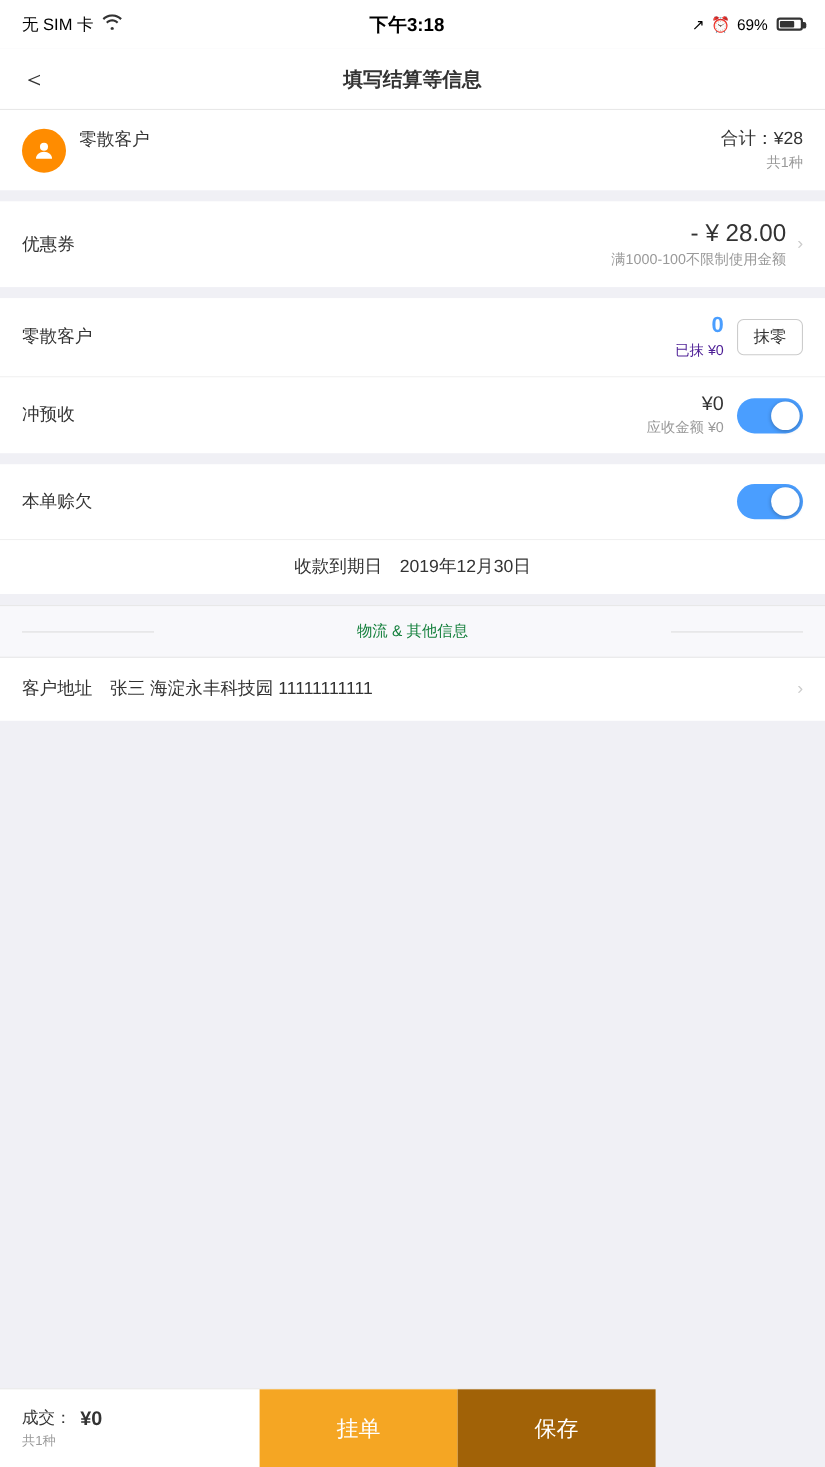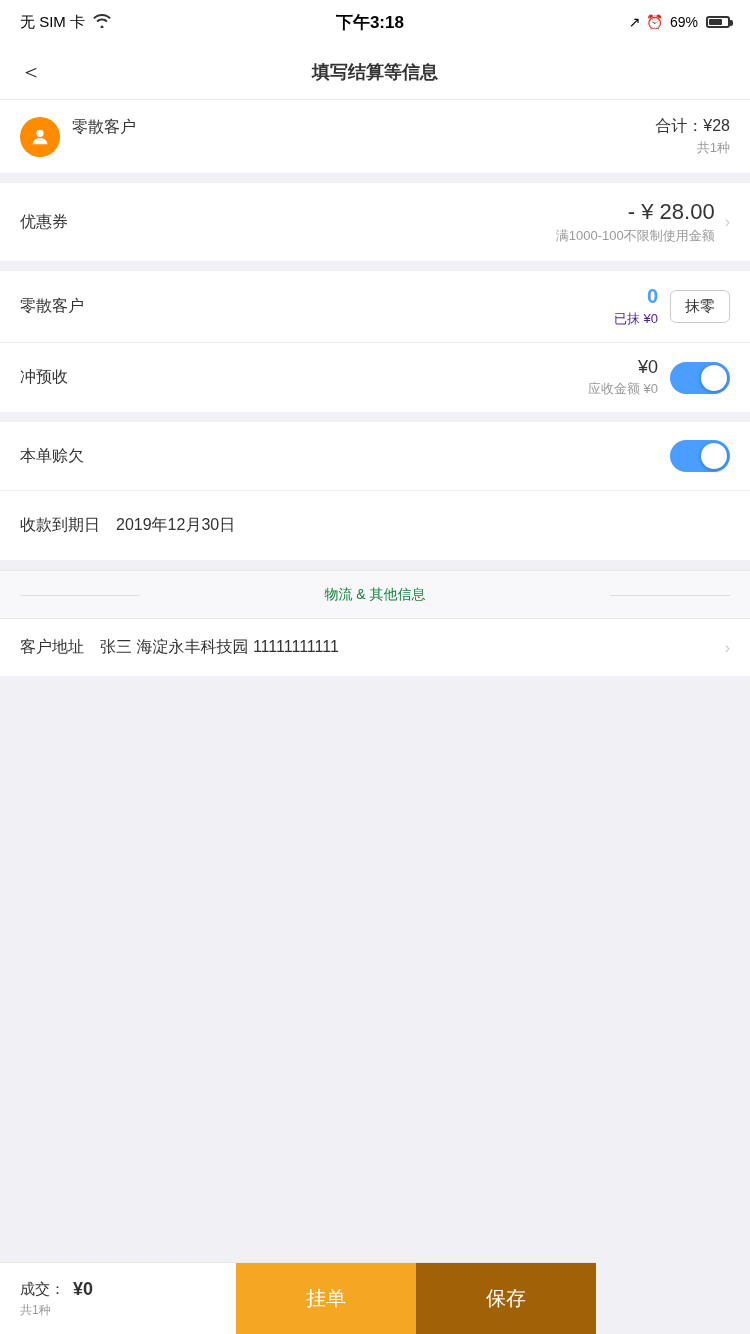--- a/index.html
+++ b/index.html
@@ -252,22 +252,23 @@
     }
     .credit-label {
       font-size: 16px;
       color: #333;
     }
 
     
     .due-row {
       display: flex;
       align-items: center;
-      padding: 24px 20px;
+      padding: 14px 20px;
       border-top: 1px solid #f0f0f0;
+      justify-content: center;
     }
     .due-label {
       font-size: 16px;
       color: #333;
       margin-right: 16px;
     }
     .due-date {
       font-size: 16px;
       color: #333;
     }

